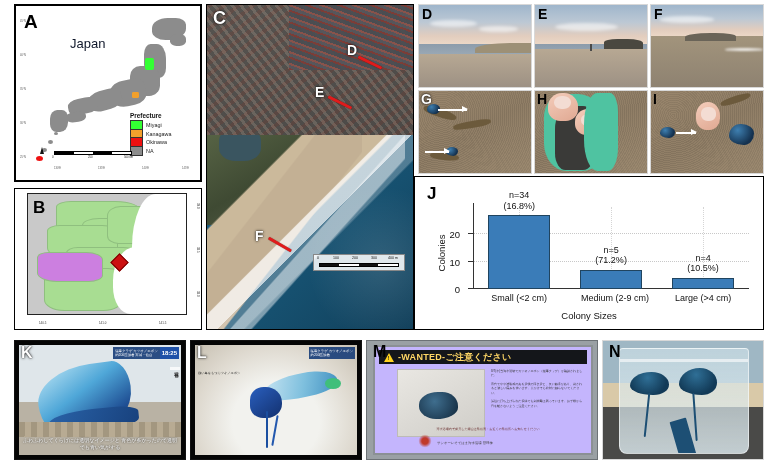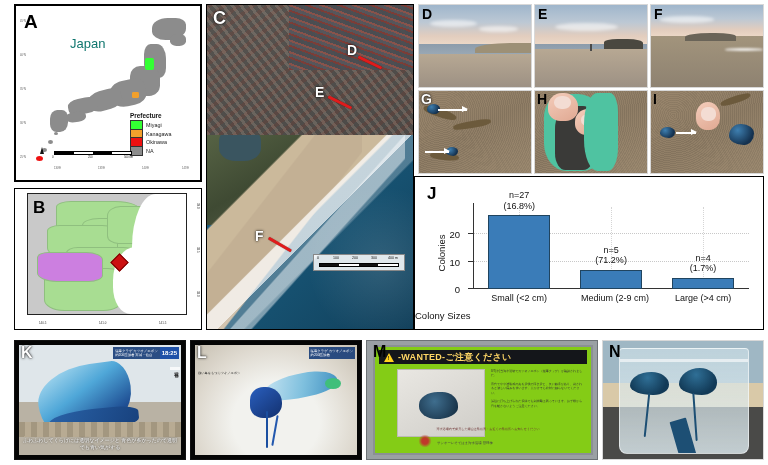--- a/index.html
+++ b/index.html
@@ -18,21 +18,21 @@
   .axtick{position:absolute;font-size:2.6px;color:#555;}
   .legendbox{position:absolute;left:104px;top:98px;width:72px;}
   .legendtitle{font-size:6.4px;font-weight:bold;color:#111;margin-bottom:2px;}
   .legrow{display:flex;align-items:center;height:8.6px;}
   .legsw{width:11px;height:8px;border:.6px solid #333;margin-right:3px;flex:none;}
   .legtx{font-size:5.4px;color:#222;}
   .ascale{position:absolute;left:10px;bottom:6px;width:105px;height:9px;}
   .ascale .bar{position:absolute;left:18px;top:2px;width:78px;height:3.6px;border:.5px solid #000;
                background:linear-gradient(to right,#000 0 25%,#fff 25% 50%,#000 50% 75%,#fff 75% 100%);}
   .ascale .tk{position:absolute;top:6px;font-size:2.8px;color:#222;}
-  .jp-title{position:absolute;left:44px;top:22px;font-size:13px;color:#0f766e;}
+  .jp-title{position:absolute;left:44px;top:22px;font-size:13px;color:#0f172a;}
 
   
   #panelB{left:14px;top:188px;width:188px;height:142px;border:1.5px solid #000;background:#fff;}
   #panelB .plot{position:absolute;left:12px;top:4px;right:14px;bottom:14px;background:#c9c9c9;
                 border:1px solid #222;overflow:hidden;}
   .pref{position:absolute;border:.5px solid #8fbf7f;}
   .sea{position:absolute;background:#fff;}
   .marker-diamond{position:absolute;width:11px;height:11px;background:#cc1111;border:1px solid #7a0000;
                   transform:rotate(45deg);}
   .btick{position:absolute;font-size:2.9px;color:#333;}
@@ -111,40 +111,40 @@
   .jaxisX{position:absolute;left:0;right:0;bottom:0;border-bottom:1.4px solid #333;}
   .ytickmark{position:absolute;left:-5px;width:5px;border-top:1.2px solid #333;text-align:right;}
   .yticklab{position:absolute;right:calc(100% + 8px);font-size:9.5px;color:#111;transform:translateY(-50%);
             white-space:nowrap;}
   .bar{position:absolute;bottom:0;background:#3a7cb8;border:1px solid #20445f;box-sizing:border-box;}
   .barval{position:absolute;width:100%;text-align:center;font-size:9px;color:#111;line-height:1.15;}
   .xticklab{position:absolute;top:calc(100% + 5px);width:100%;text-align:center;font-size:9px;color:#111;
             white-space:nowrap;}
   .ylabel{position:absolute;left:8px;top:50%;transform:translateY(-50%) rotate(-90deg);
           transform-origin:center;font-size:9.5px;color:#111;white-space:nowrap;}
-  .xlabel{position:absolute;left:0;right:0;bottom:8px;text-align:left;font-size:9.5px;color:#111;}
+  .xlabel{position:absolute;left:0;right:0;bottom:8px;text-align:center;font-size:9.5px;color:#111;}
 
   
   .tvpanel{background:#050505;border:1px solid #111;}
   #panelK{left:14px;top:340px;width:172px;height:120px;}
   #panelL{left:190px;top:340px;width:172px;height:120px;}
   .tvscreen{position:absolute;inset:4px;overflow:hidden;}
   .tvbanner{position:absolute;right:2px;top:2px;display:flex;align-items:stretch;z-index:9;}
   .tvbanner .txt{background:rgba(22,60,120,.9);color:#fff;font-size:3.4px;line-height:1.25;
                  padding:1.5px 2px;white-space:pre-line;}
   .tvbanner .clock{background:#1f51a8;color:#fff;font-size:6px;font-weight:bold;padding:1px 2px;
                    display:flex;align-items:center;}
   .tvsub{position:absolute;left:4px;right:4px;bottom:4px;color:#fff;font-size:5px;line-height:1.4;
          text-align:center;text-shadow:0 0 2px #000;z-index:9;}
   .tvside{position:absolute;right:1px;top:22px;width:8px;color:#222;font-size:4.4px;
           writing-mode:vertical-rl;background:rgba(255,255,255,.75);padding:1px;z-index:8;}
 
   
   #panelM{left:366px;top:340px;width:232px;height:120px;background:#9aa0a4;border:1px solid #6d7276;}
-  .poster{position:absolute;left:6px;top:4px;right:4px;bottom:4px;background:#84cc16;
+  .poster{position:absolute;left:6px;top:4px;right:4px;bottom:4px;background:#c4b5fd;
           border:2px solid #8b9094;}
   .mbanner{position:absolute;left:4px;right:4px;top:3px;height:14px;background:#14161a;
            display:flex;align-items:center;gap:4px;padding:0 5px;}
   .warntri{width:0;height:0;border-left:5px solid transparent;border-right:5px solid transparent;
            border-bottom:9px solid #ffd21e;position:relative;flex:none;}
   .warntri:after{content:"!";position:absolute;left:-1.6px;top:2.4px;font-size:5.2px;font-weight:bold;color:#14161a;}
   .mtitle{color:#ffd766;font-size:9px;font-weight:bold;letter-spacing:.3px;}
   .mphoto{position:absolute;left:22px;top:22px;width:86px;height:66px;background:
       linear-gradient(150deg,#e9e7e2,#cfcdc8);border:1px solid #bdbbb6;}
   .mphoto .jel{position:absolute;left:24%;top:34%;width:46%;height:40%;
@@ -393,38 +393,38 @@
       </div>
       <div class="ytickmark" style="bottom:33.33%;margin-top:28px;">
         <span class="yticklab">10</span>
       </div>
       <div class="ytickmark" style="bottom:66.67%;">
         <span class="yticklab">20</span>
       </div>
 
       <div class="bar" style="left:5.5%;width:22.5%;height:90%;">
         <div class="barval" style="top:-26px;">
-          <div>n=27</div>
+          <div>n=34</div>
           <div>(16.8%)</div>
         </div>
         <div class="xticklab">Small (&lt;2 cm)</div>
       </div>
 
       <div class="bar" style="left:38.8%;width:22.5%;height:23.3%;">
         <div class="barval" style="top:-26px;">
           <div>n=5</div>
           <div>(71.2%)</div>
         </div>
         <div class="xticklab">Medium (2-9 cm)</div>
       </div>
 
       <div class="bar" style="left:72.1%;width:22.5%;height:13.3%;">
         <div class="barval" style="top:-26px;">
           <div>n=4</div>
-          <div>(1.7%)</div>
+          <div>(10.5%)</div>
         </div>
         <div class="xticklab">Large (&gt;4 cm)</div>
       </div>
     </div>
 
     <div class="xlabel">Colony Sizes</div>
   </div>
 
   <div class="panel tvpanel" id="panelK">
     <div class="tvscreen">

